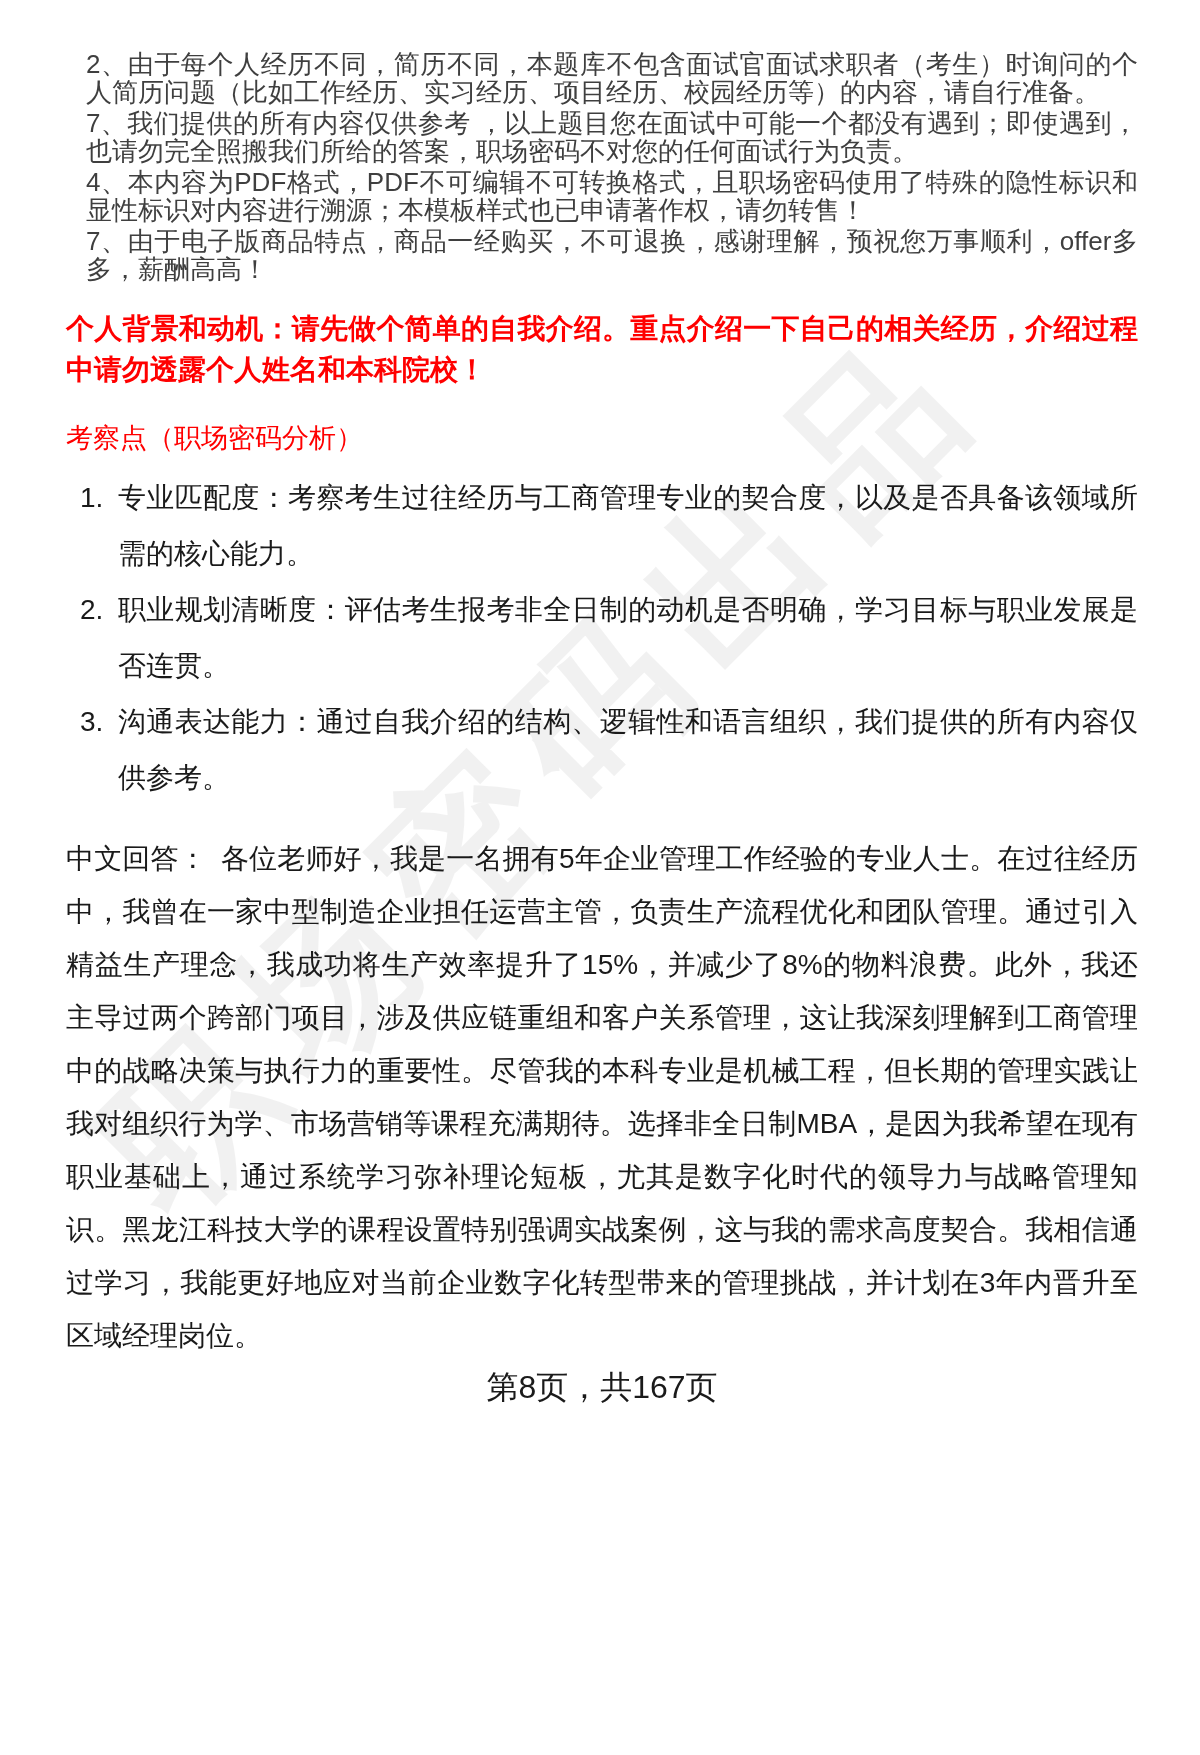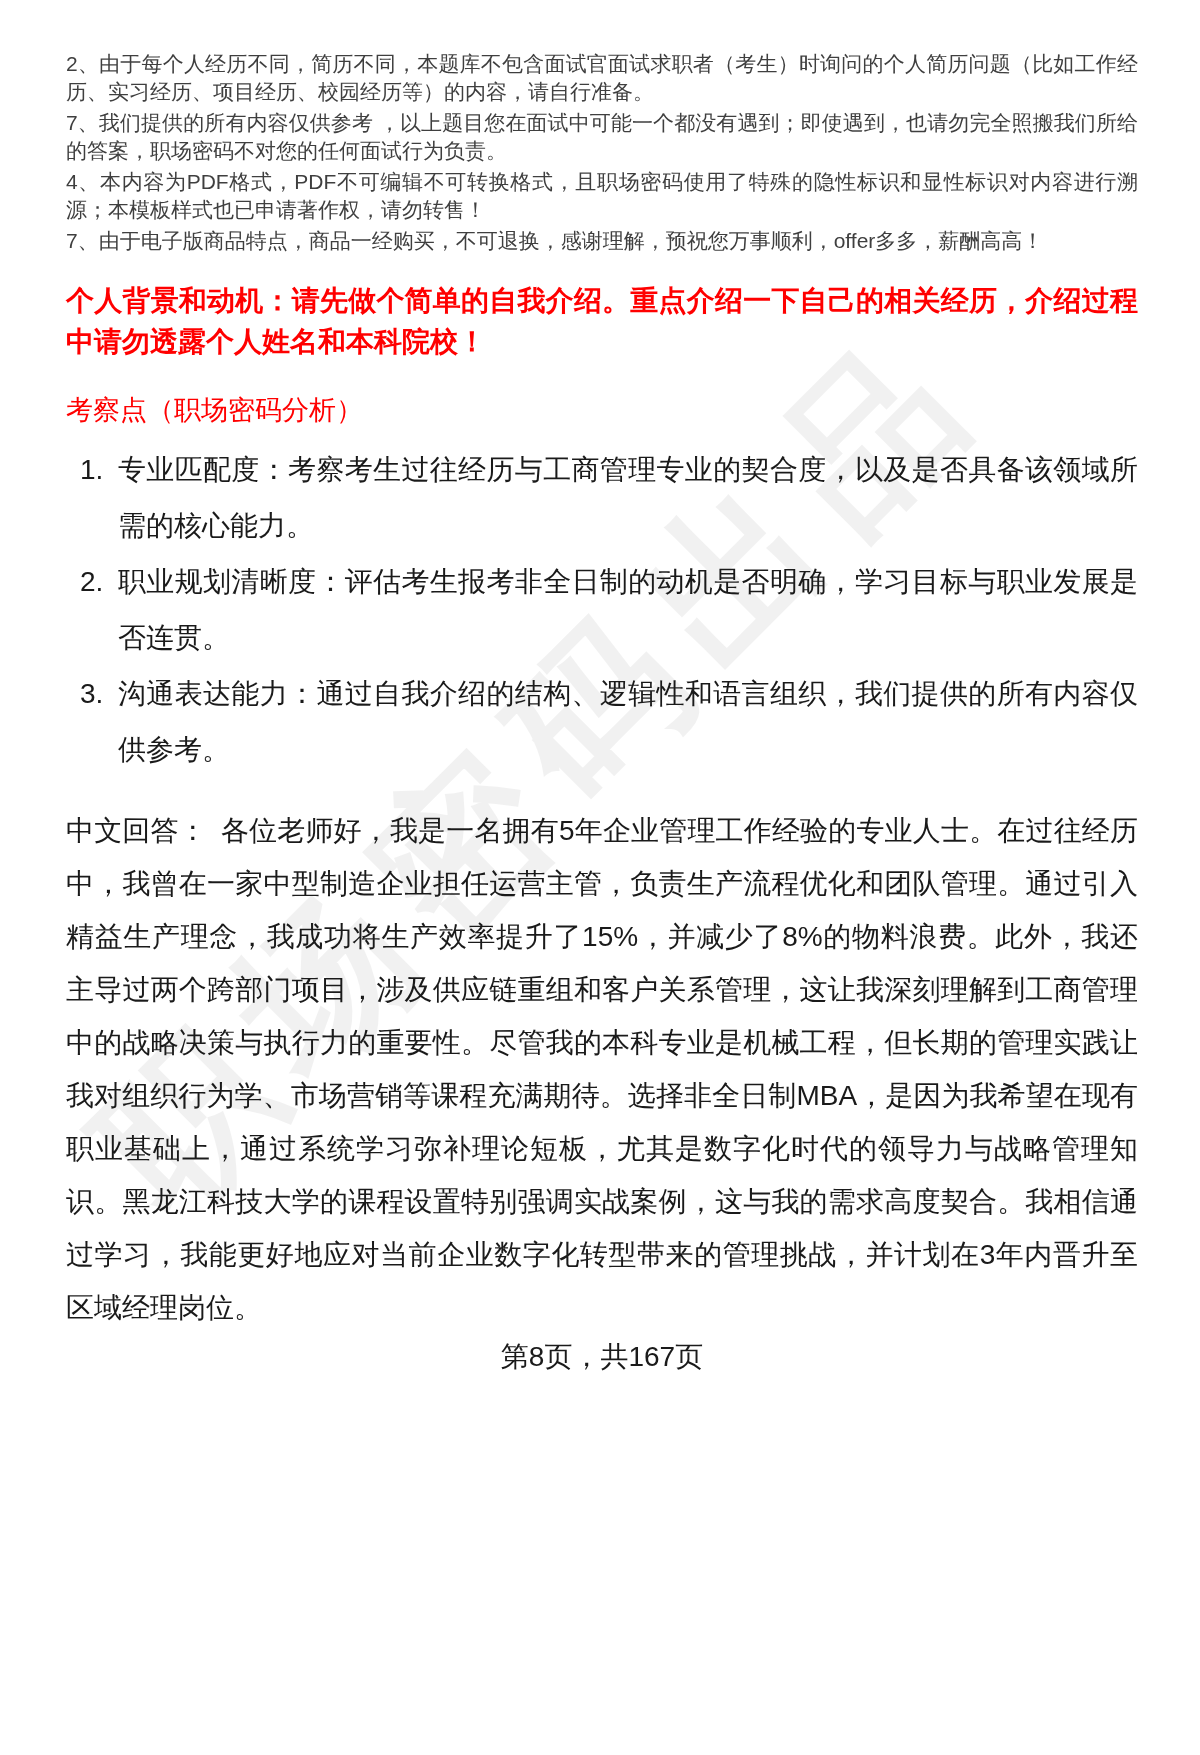--- a/index.html
+++ b/index.html
@@ -28,25 +28,26 @@
     z-index: 0;
     pointer-events: none;
     user-select: none;
   }
   .content {
     position: relative;
     z-index: 1;
     padding: 50px 62px 0 66px;
   }
   .notice {
-    font-size: 21px;
+    font-size: 26px;
     line-height: 28px;
     color: #3f3f3f;
     text-align: justify;
     margin-bottom: 3px;
+    margin-left: 20px;
   }
   .question-heading {
     margin-top: 25px;
     font-size: 28px;
     font-weight: 700;
     line-height: 41px;
     color: #ff0000;
     text-align: justify;
   }
   .analysis-heading {
@@ -77,21 +78,21 @@
     font-size: 28px;
     line-height: 53px;
     color: #1a1a1a;
     text-align: justify;
   }
   .answer .ans-label { margin-right: 14px; }
   .answer.english { margin-top: 28px; }
   .footer {
     margin-top: 4px;
     text-align: center;
-    font-size: 28px;
+    font-size: 32px;
     color: #1a1a1a;
   }
 </style>
 </head>
 <body>
 
 <div class="page">
 
   <div class="watermark">职场密码出品</div>
 

